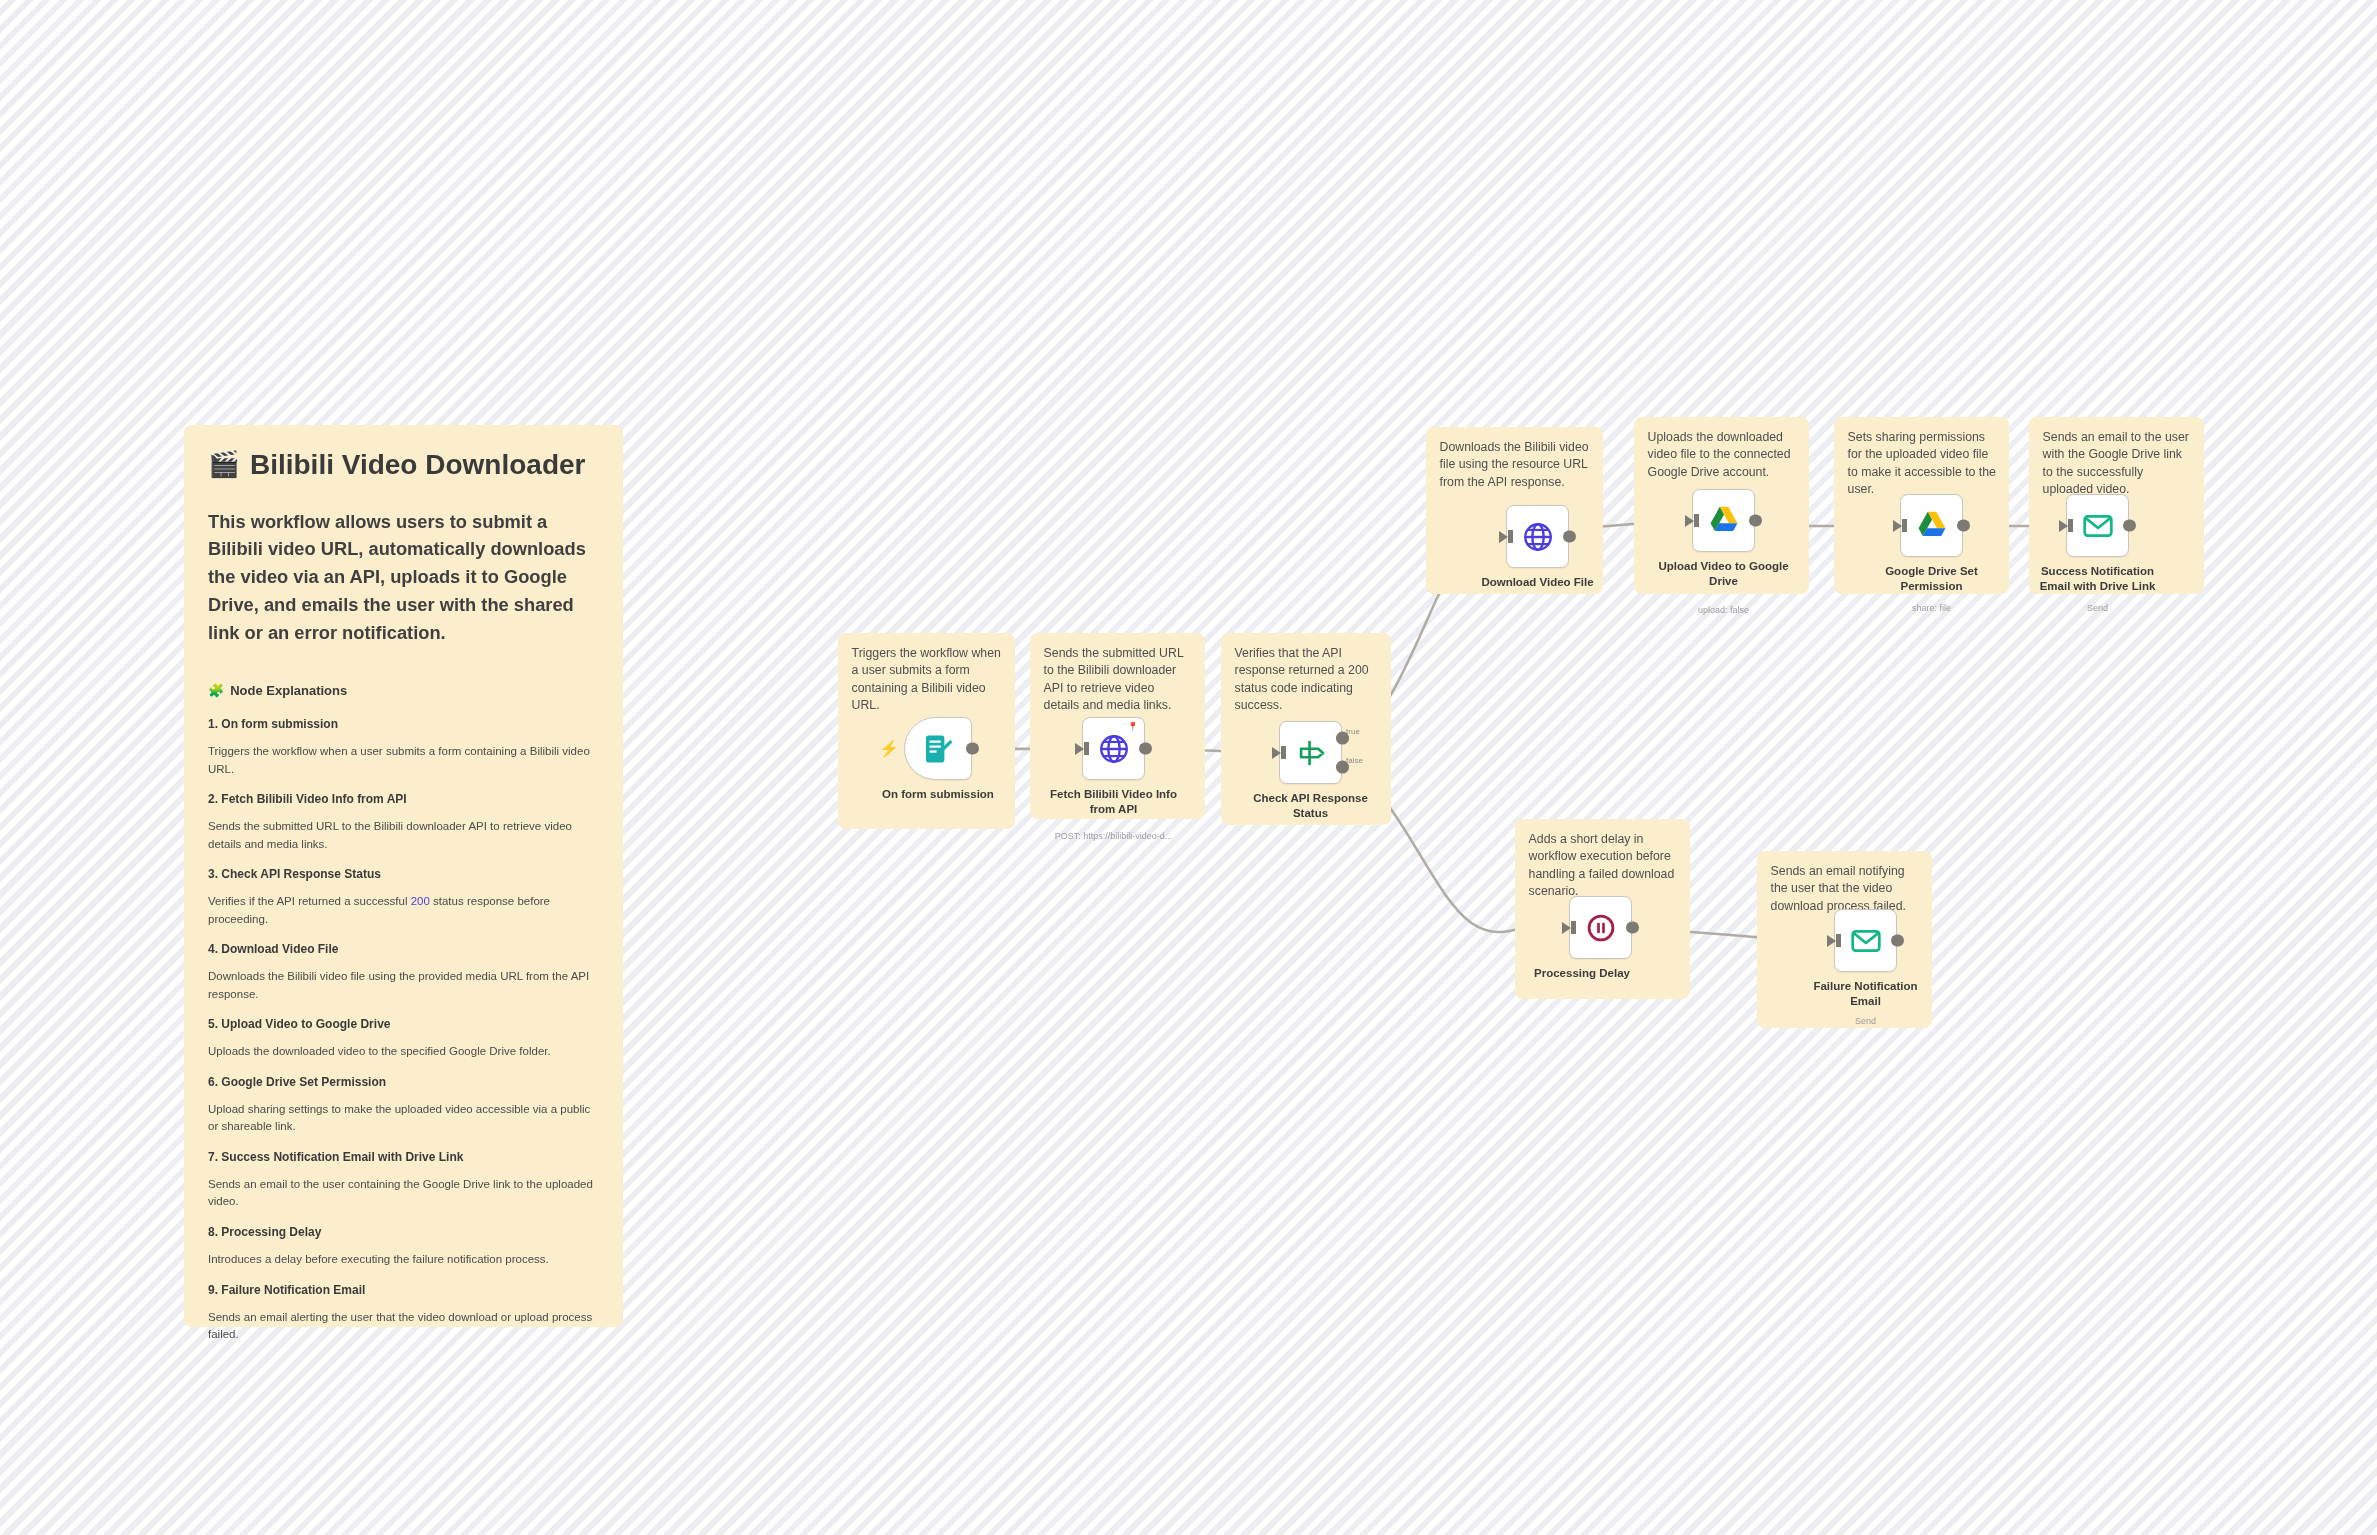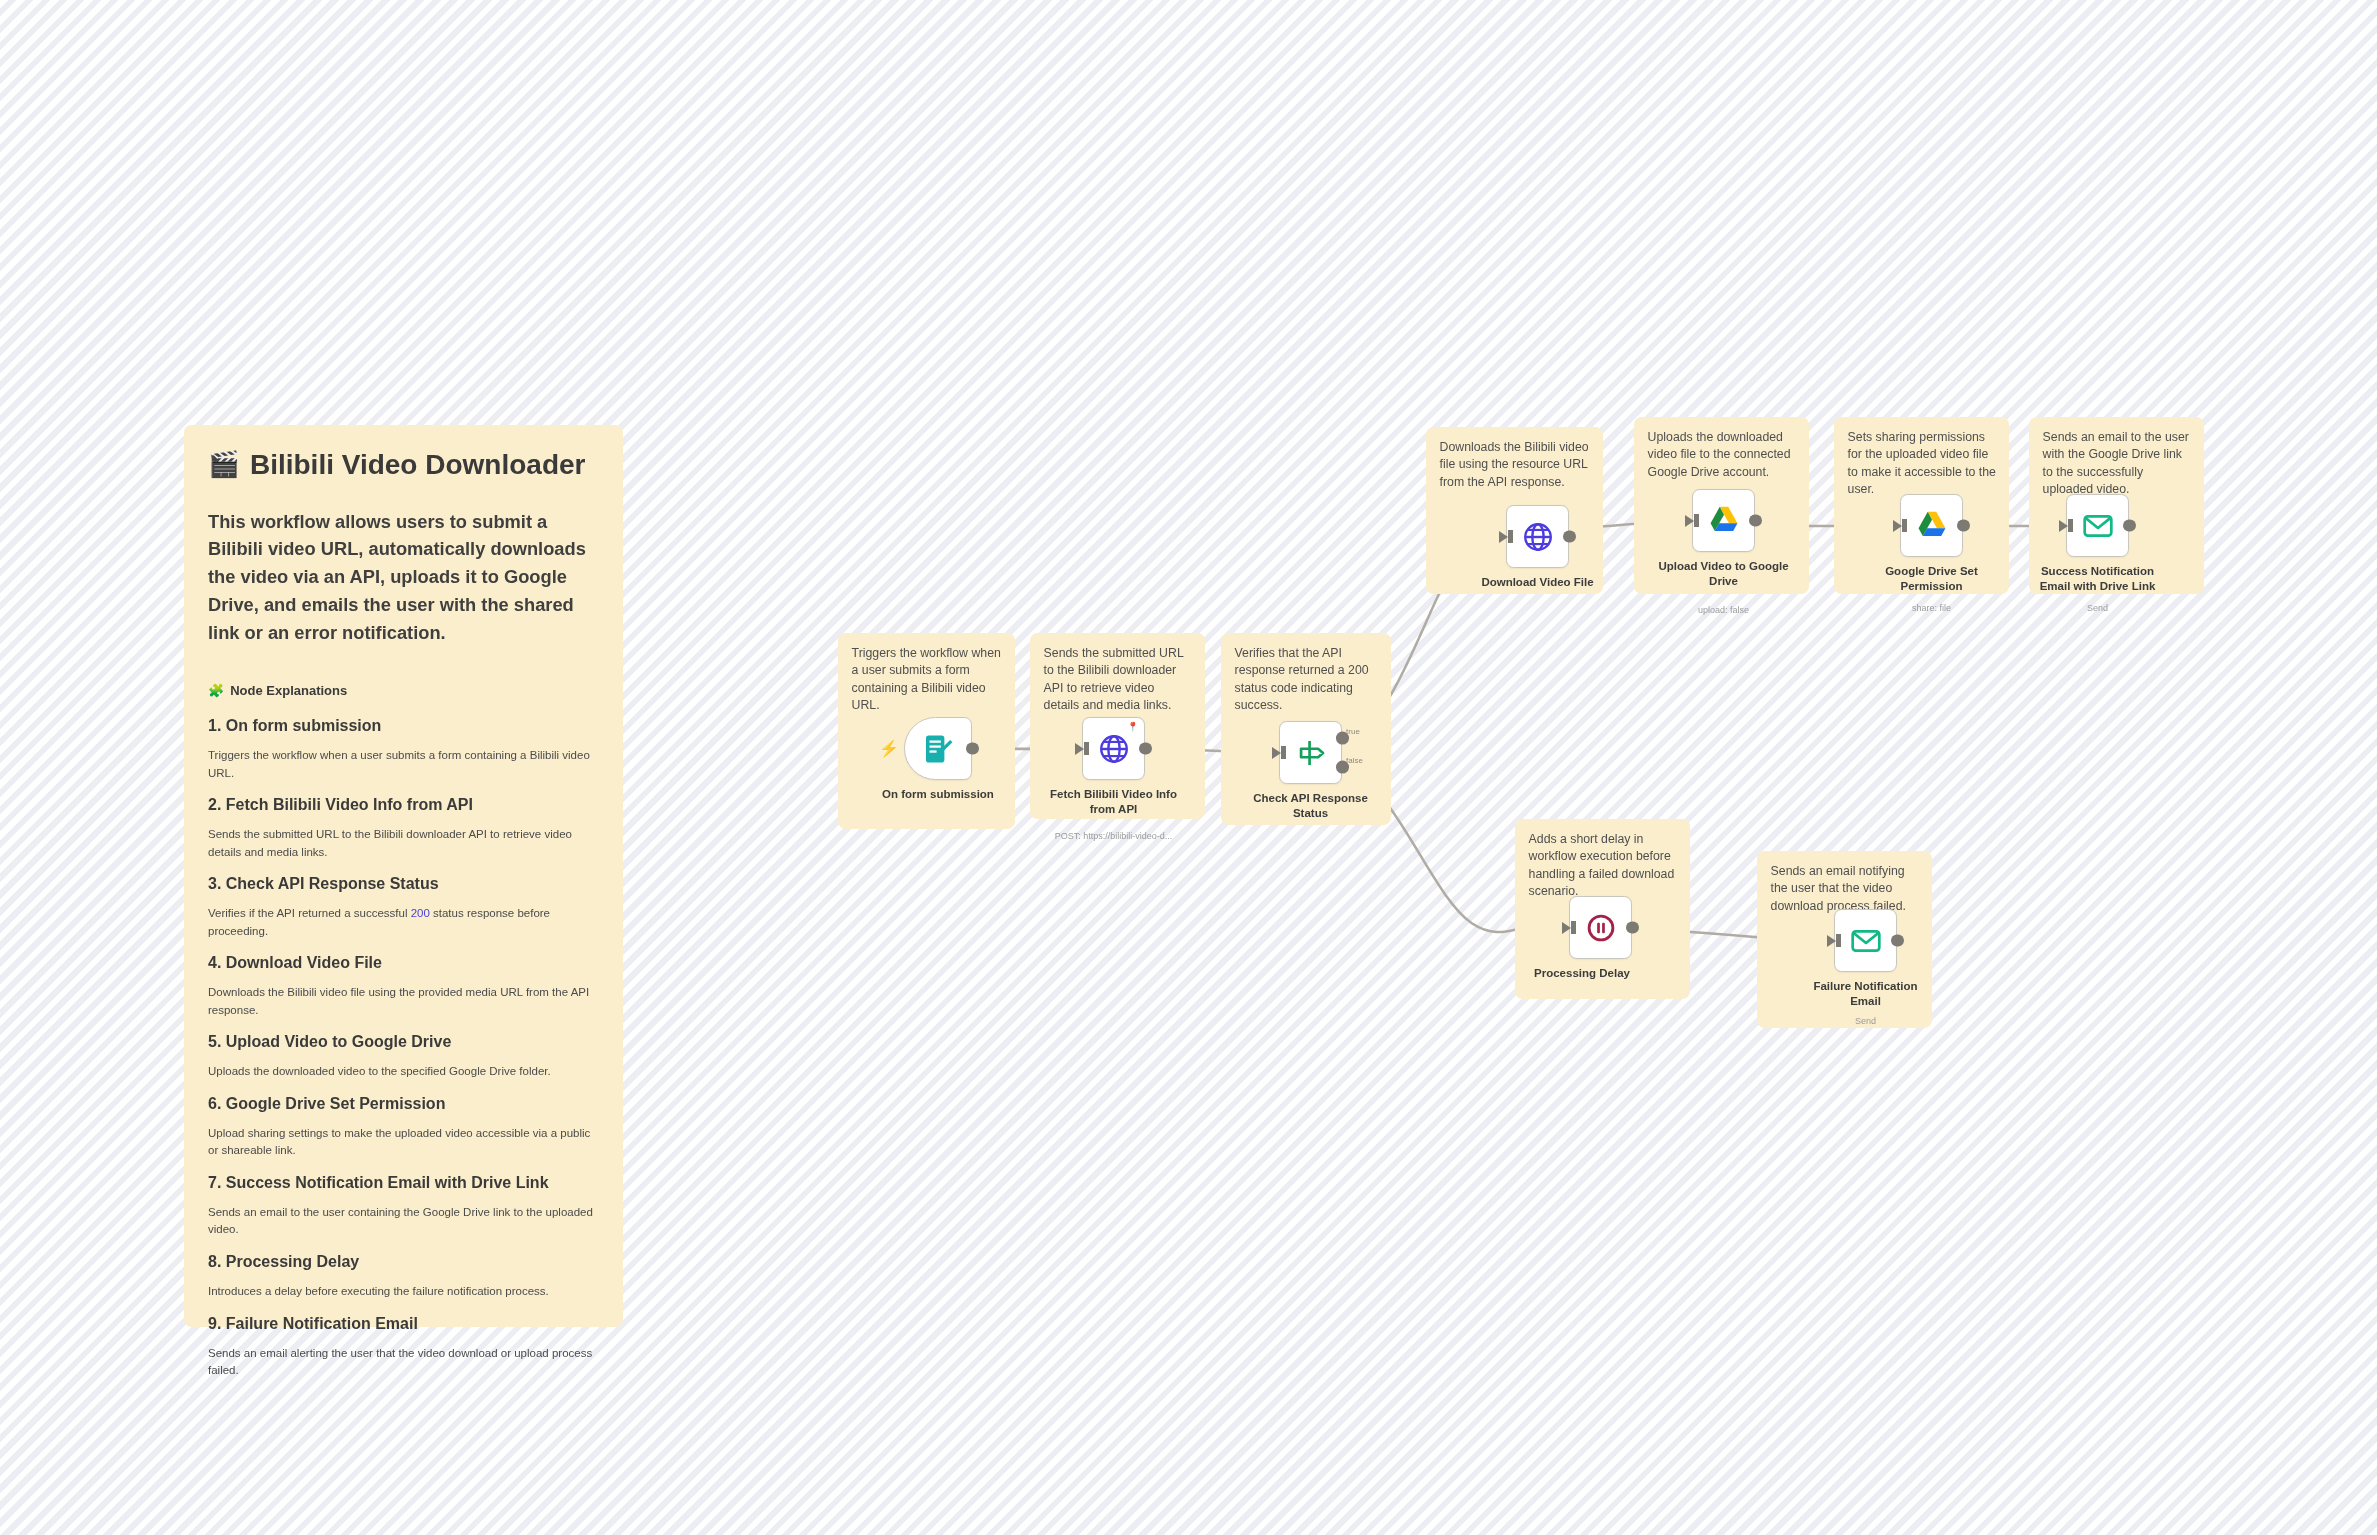--- a/index.html
+++ b/index.html
@@ -96,21 +96,21 @@
     font-size: 13px;
     font-weight: bold;
     color: #3a3a3a;
     margin-bottom: 19px;
     display: flex;
     align-items: center;
     gap: 6px;
   }
   .exp-item { margin-bottom: 14.5px; }
   .exp-title {
-    font-size: 16px;
+    font-size: 12px;
     font-weight: bold;
     color: #3a3a3a;
     margin-bottom: 12px;
   }
   .exp-body {
     font-size: 11.5px;
     line-height: 1.5;
     color: #4b4b4b;
   }
   .code-hl { color: #4b43d6; }

